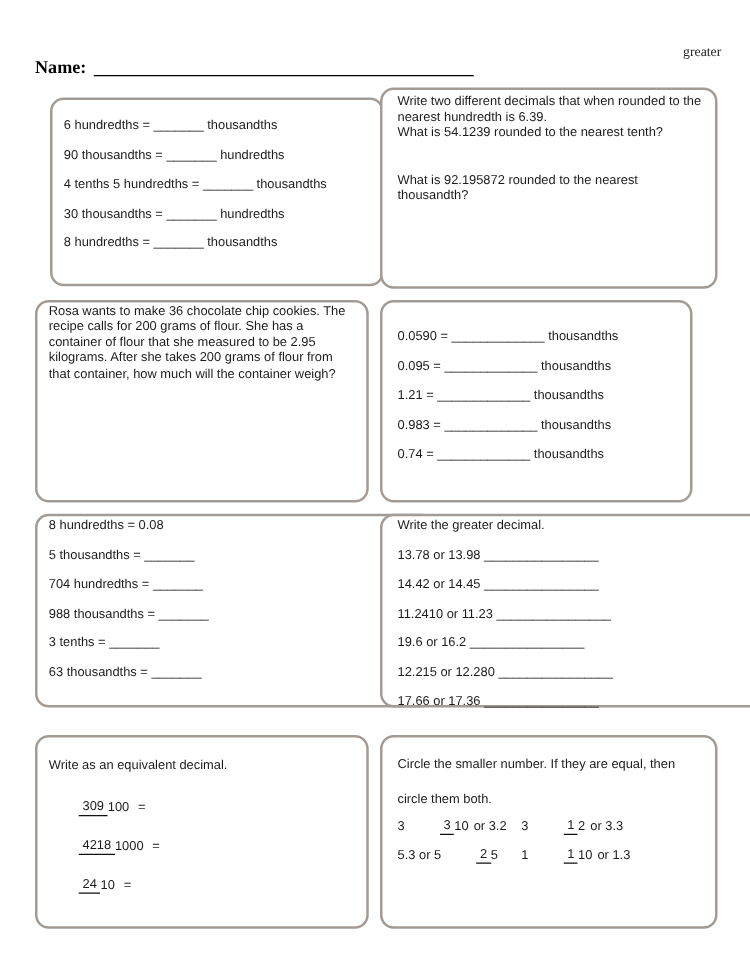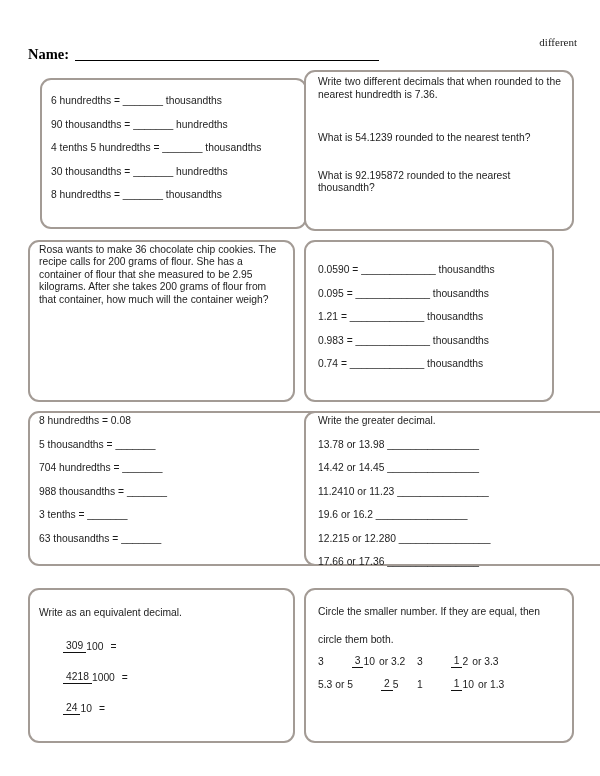--- a/index.html
+++ b/index.html
@@ -35,21 +35,21 @@
   #box3 { left: 28px;  top: 240px; width: 267px; height: 162px; padding: 2px 8px 0 9px; }
   #box4 { left: 304px; top: 240px; width: 250px; height: 162px; padding: 21px 10px 0 12px; }
   #box5 { left: 28px;  top: 411px; width: 320px; height: 155px; padding: 1px 8px 0 9px; }
   #box6 { left: 304px; top: 411px; width: 324px; height: 155px; padding: 1px 10px 0 12px; }
   #box7 { left: 28px;  top: 588px; width: 267px; height: 155px; padding: 16px 8px 0 9px; }
   #box8 { left: 304px; top: 588px; width: 270px; height: 155px; padding: 16px 10px 0 12px; }
 
   .line { font-size: 10.3px; line-height: 13px; white-space: nowrap; margin-bottom: 10.5px; }
   .para { font-size: 10.3px; line-height: 12.4px; }
   .q    { font-size: 10.3px; line-height: 12.6px; }
-  .q2   { margin-top: 31px; }
+  .q2   { }
   .q3   { margin-top: 25px; }
 
   .frac {
     display: inline-flex; flex-direction: row;
     text-align: center; font-size: 10.3px; line-height: 11px;
     vertical-align: middle;
     margin-left: 24px;
   }
   .frac .num { border-bottom: 1.2px solid #111; padding: 0 3px 1px 3px; }
   .frac .den { padding-top: 1px; }
@@ -62,37 +62,37 @@
   #box8 .instr2 { font-size: 10.3px; margin-top: 17px; }
   .cmp-row { display: flex; align-items: center; margin-top: 10px; font-size: 10.3px; }
   .cmp { display: inline-flex; align-items: center; gap: 4px; }
   .cmp-cell1 { width: 99px; }
 </style>
 </head>
 <body>
 
 <div class="page">
 
-  <div class="brand">different</div>
+  <div class="brand">greater</div>
 
   <div class="name-row">
     <span class="name-label">Name:</span>
     <span class="name-line"></span>
   </div>
 
   <div class="box" id="box1">
     <div class="line">6 hundredths = _______ thousandths</div>
     <div class="line">90 thousandths = _______ hundredths</div>
     <div class="line">4 tenths 5 hundredths = _______ thousandths</div>
     <div class="line">30 thousandths = _______ hundredths</div>
     <div class="line">8 hundredths = _______ thousandths</div>
   </div>
 
   <div class="box" id="box2">
-    <div class="q q1">Write two different decimals that when rounded to the nearest hundredth is 7.36.</div>
+    <div class="q q1">Write two different decimals that when rounded to the nearest hundredth is 6.39.</div>
     <div class="q q2">What is 54.1239 rounded to the nearest tenth?</div>
     <div class="q q3">What is 92.195872 rounded to the nearest thousandth?</div>
   </div>
 
   <div class="box" id="box3">
     <div class="para">Rosa wants to make 36 chocolate chip cookies. The recipe calls for 200 grams of flour. She has a container of flour that she measured to be 2.95 kilograms. After she takes 200 grams of flour from that container, how much will the container weigh?</div>
   </div>
 
   <div class="box" id="box4">
     <div class="line">0.0590 = _____________ thousandths</div>

